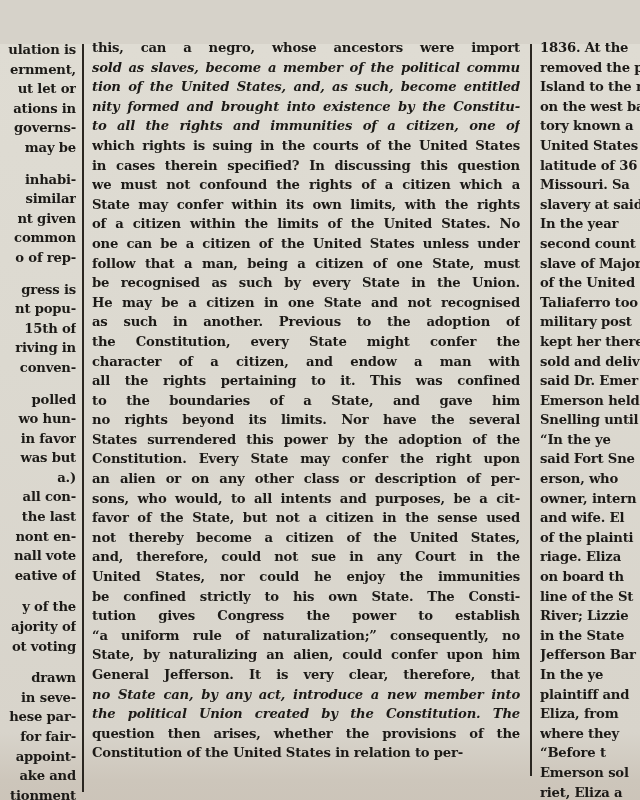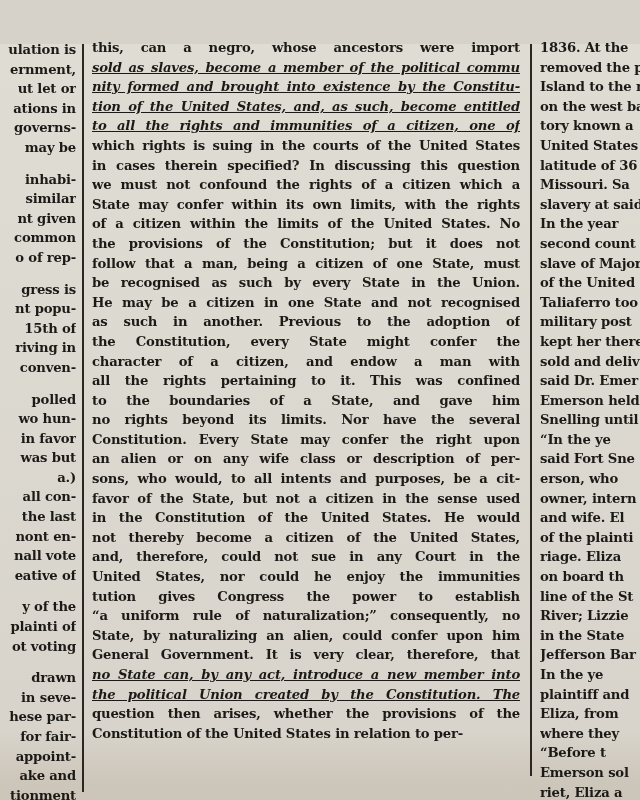--- a/index.html
+++ b/index.html
@@ -60,21 +60,21 @@
       white-space: normal;
       overflow: hidden;
     }
     .col-mid .line.last {
       text-align-last: left;
     }
     .gap {
       display: block;
       height: 12px;
     }
-    .ital { font-style: italic; text-decoration: underline; }
+    .ital { font-style: italic; }
     .rule {
       position: absolute;
       top: 0;
       width: 2px;
       background: #2a2620;
     }
     .rule-left { left: 82px; height: 748px; }
     .rule-right { left: 530px; height: 732px; }
   </style>
 </head>
@@ -107,69 +107,70 @@
       <span class="line">in favor</span>
       <span class="line">was but</span>
       <span class="line">a.)</span>
       <span class="line">all con-</span>
       <span class="line">the last</span>
       <span class="line">nont en-</span>
       <span class="line">nall vote</span>
       <span class="line">eative of</span>
       <span class="gap"></span>
       <span class="line">y of the</span>
-      <span class="line">plainti of</span>
+      <span class="line">ajority of</span>
       <span class="line">ot voting</span>
       <span class="gap"></span>
       <span class="line">drawn</span>
       <span class="line">in seve-</span>
       <span class="line">hese par-</span>
       <span class="line">for fair-</span>
       <span class="line">appoint-</span>
       <span class="line">ake and</span>
       <span class="line">tionment</span>
       <span class="line">o super-</span>
       <span class="line">re a fair</span>
     </div>
 
   <div class="rule rule-left"></div>
 
   <div class="col col-mid" id="col-mid">
       <span class="line">this, can a negro, whose ancestors were import</span>
       <span class="line ital">sold as slaves, become a member of the political commu</span>
+      <span class="line ital">tion of the United States, and, as such, become entitled</span>
       <span class="line ital">nity formed and brought into existence by the Constitu-</span>
-      <span class="line ital">tion of the United States, and, as such, become entitled</span>
       <span class="line ital">to all the rights and immunities of a citizen, one of</span>
       <span class="line">which rights is suing in the courts of the United States</span>
       <span class="line">in cases therein specified? In discussing this question</span>
       <span class="line">we must not confound the rights of a citizen which a</span>
       <span class="line">State may confer within its own limits, with the rights</span>
       <span class="line">of a citizen within the limits of the United States. No</span>
-      <span class="line">the provisions of the Constitution; but it does not</span>
+      <span class="line">one can be a citizen of the United States unless under</span>
       <span class="line">follow that a man, being a citizen of one State, must</span>
       <span class="line">be recognised as such by every State in the Union.</span>
       <span class="line">He may be a citizen in one State and not recognised</span>
       <span class="line">as such in another. Previous to the adoption of</span>
       <span class="line">the Constitution, every State might confer the</span>
       <span class="line">character of a citizen, and endow a man with</span>
       <span class="line">all the rights pertaining to it. This was confined</span>
       <span class="line">to the boundaries of a State, and gave him</span>
       <span class="line">no rights beyond its limits. Nor have the several</span>
+      <span class="line">States surrendered this power by the adoption of the</span>
       <span class="line">Constitution. Every State may confer the right upon</span>
-      <span class="line">an alien or on any wife class or description of per-</span>
+      <span class="line">an alien or on any other class or description of per-</span>
       <span class="line">sons, who would, to all intents and purposes, be a cit-</span>
       <span class="line">favor of the State, but not a citizen in the sense used</span>
-      <span class="line">in the Constitution of the United States. He would</span>
       <span class="line">not thereby become a citizen of the United States,</span>
       <span class="line">and, therefore, could not sue in any Court in the</span>
       <span class="line">United States, nor could he enjoy the immunities</span>
+      <span class="line">be confined strictly to his own State. The Consti-</span>
       <span class="line">tution gives Congress the power to establish</span>
       <span class="line">“a uniform rule of naturalization;” consequently, no</span>
       <span class="line">State, by naturalizing an alien, could confer upon him</span>
-      <span class="line">General Government. It is very clear, therefore, that</span>
+      <span class="line">General Jefferson. It is very clear, therefore, that</span>
       <span class="line ital">no State can, by any act, introduce a new member into</span>
       <span class="line ital">the political Union created by the Constitution. The</span>
       <span class="line">question then arises, whether the provisions of the</span>
       <span class="line last">Constitution of the United States in relation to per-</span>
     </div>
 
   <div class="rule rule-right"></div>
 
   <div class="col col-right" id="col-right">
       <span class="line">1836. At the</span>

